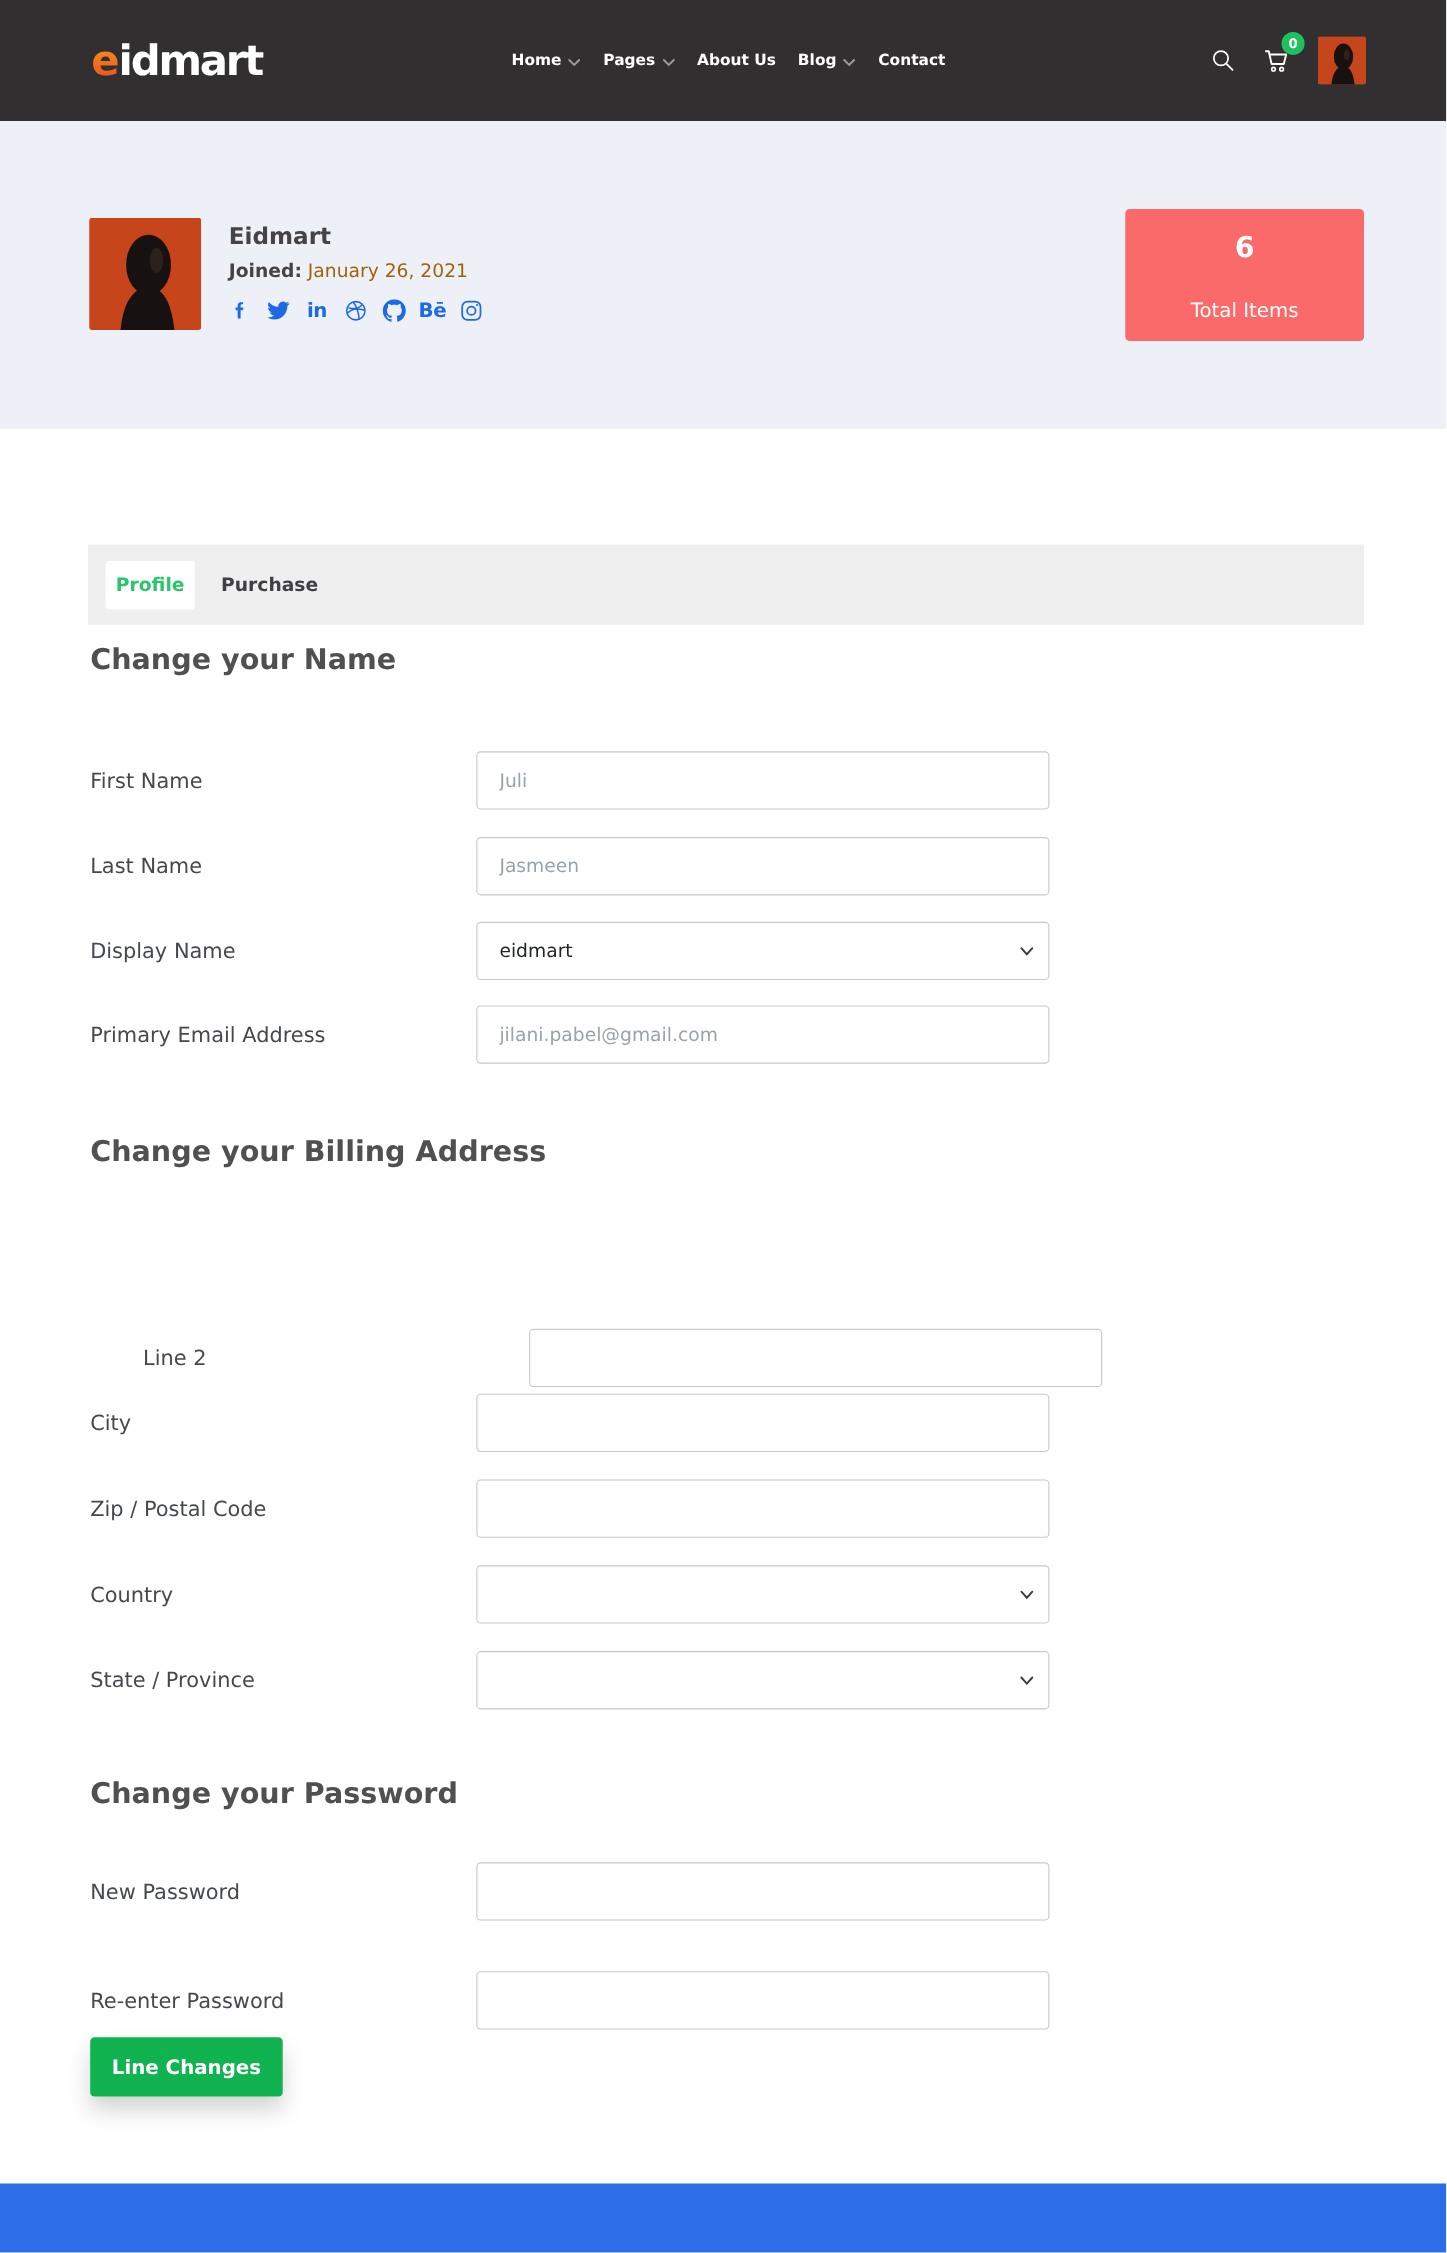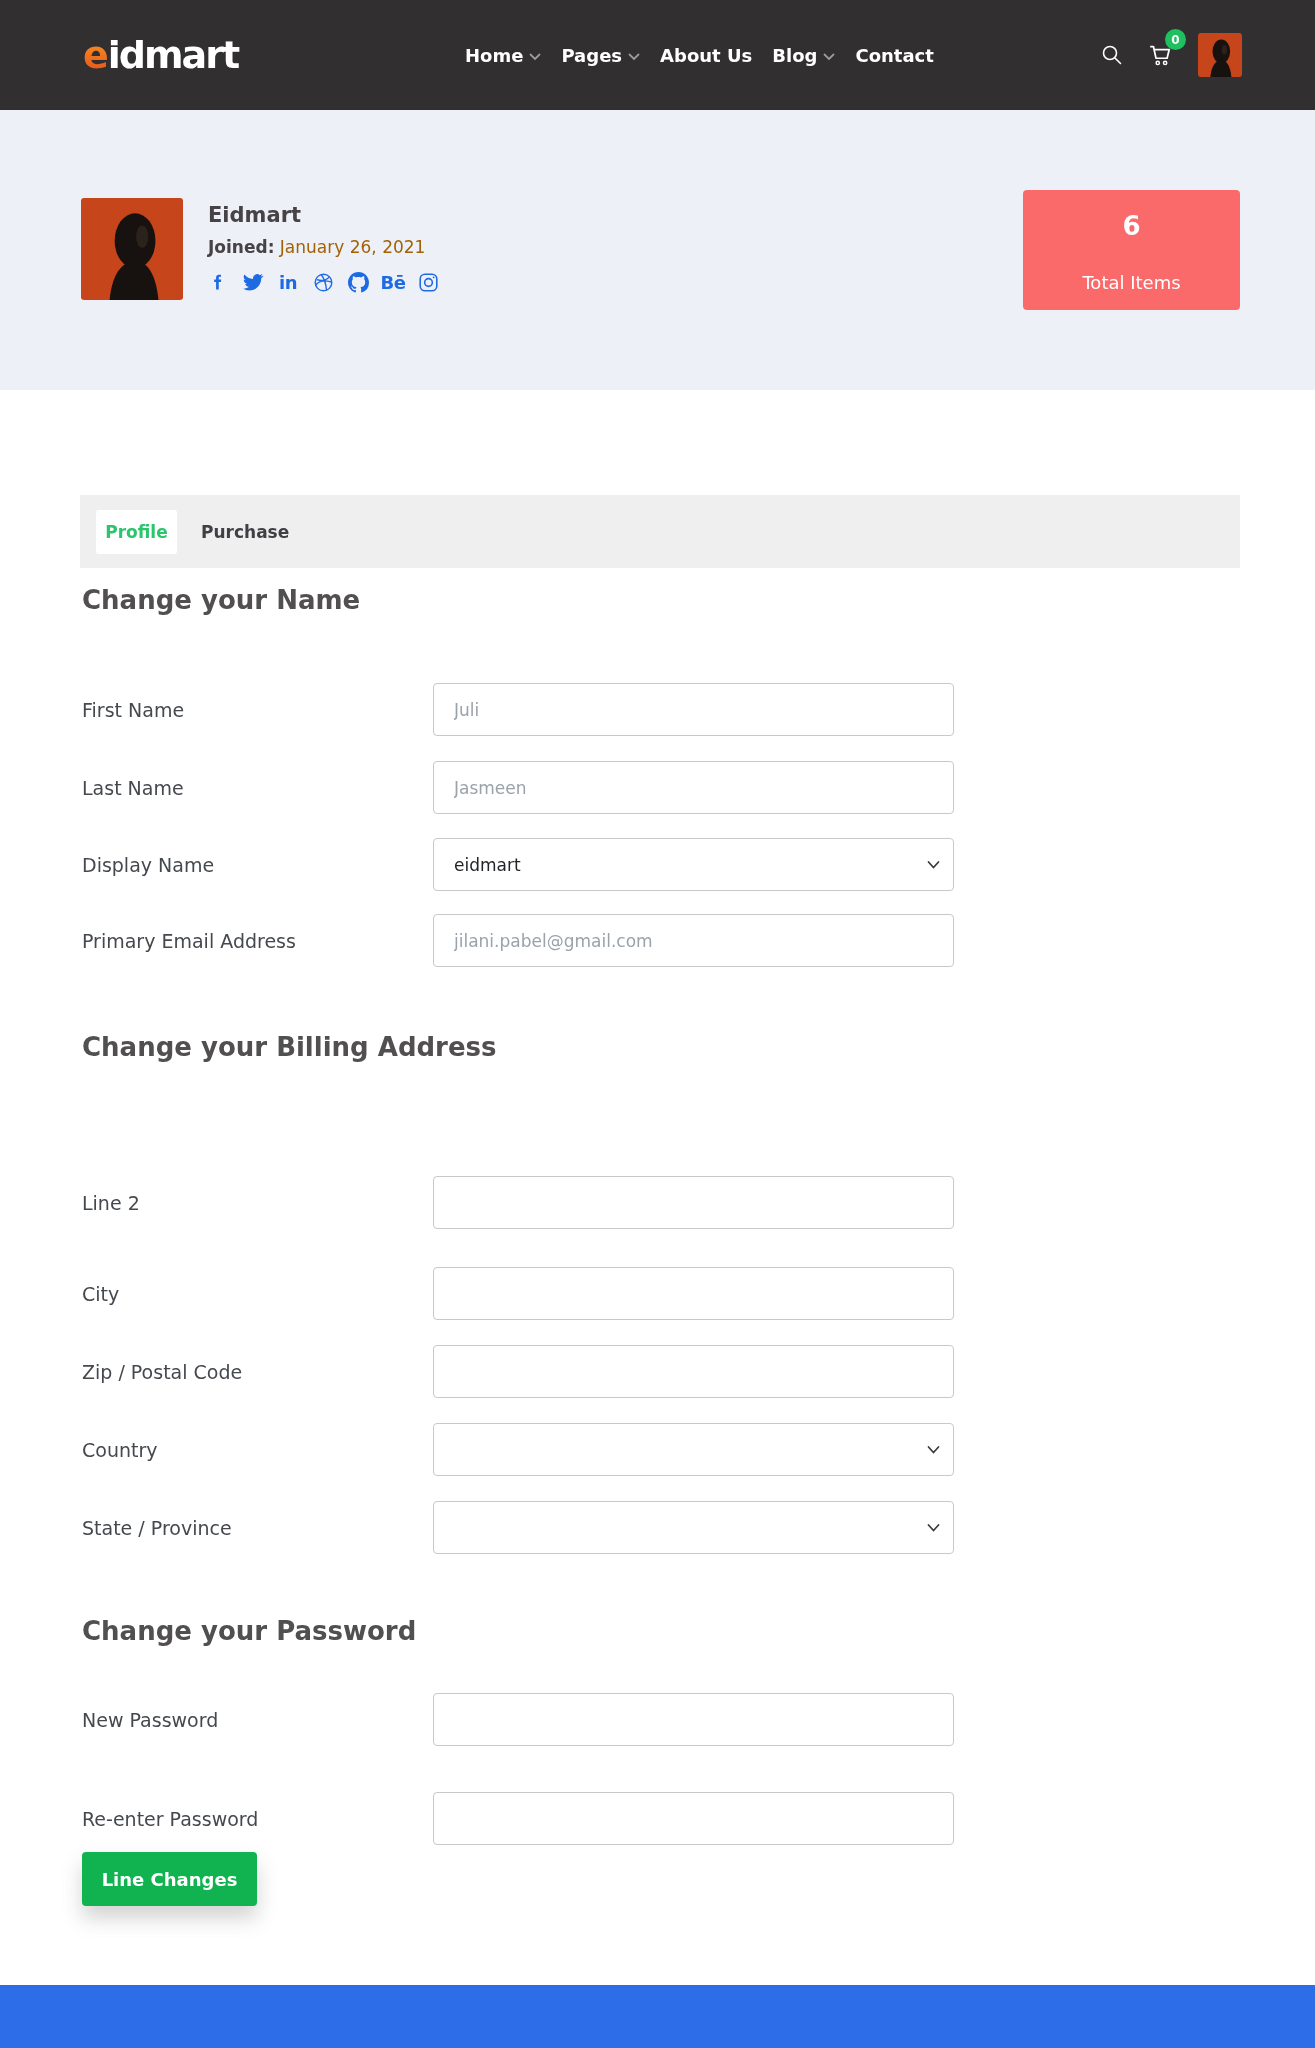--- a/index.html
+++ b/index.html
@@ -5,21 +5,21 @@
   * { margin:0; padding:0; box-sizing:border-box; }
   body { background:#fff; font-family:"DejaVu Sans","Liberation Sans",sans-serif; }
   .page { position:relative; width:1315px; height:2048px; background:#ffffff; overflow:hidden; }
 
   
   .navbar { position:absolute; top:0; left:0; width:1315px; height:110px; background:#312f30; }
   .logo { position:absolute; left:83px; top:50%; transform:translateY(-50%); font-size:38px; font-weight:bold; letter-spacing:-2px; cursor:pointer; }
   .logo .logo-e { background:linear-gradient(180deg,#f7a021 0%,#e8491c 100%); -webkit-background-clip:text; background-clip:text; color:transparent; font-weight:800; padding-right:1px; }
   .logo .logo-rest { color:#ffffff; }
   .nav-menu { position:absolute; left:465px; top:0; height:110px; display:flex; align-items:center; gap:20px; }
-  .nav-item { display:flex; align-items:center; gap:6px; color:#ffffff; font-size:18px; font-weight:600; cursor:pointer; white-space:nowrap; }
+  .nav-item { display:flex; align-items:center; gap:6px; color:#ffffff; font-size:14px; font-weight:600; cursor:pointer; white-space:nowrap; }
   .nav-chevron { display:inline-flex; margin-top:3px; }
   .nav-actions { position:absolute; right:73px; top:0; height:110px; display:flex; align-items:center; gap:24px; }
   .icon-btn { position:relative; display:flex; align-items:center; justify-content:center; cursor:pointer; }
   .cart-badge { position:absolute; top:-13px; right:-12px; width:21px; height:21px; border-radius:50%; background:#1ec05f; color:#fff; font-size:12px; font-weight:bold; display:flex; align-items:center; justify-content:center; }
   .nav-avatar { width:44px; height:44px; border-radius:3px; overflow:hidden; cursor:pointer; }
   .portrait { display:block; width:100%; height:100%; }
 
   
   .hero { position:absolute; top:110px; left:0; width:1315px; height:280px; background:#edf1f7; }
   .hero-avatar { position:absolute; left:81px; top:88px; width:102px; height:102px; border-radius:3px; overflow:hidden; }
@@ -202,21 +202,21 @@
       </span>
     </div>
   </div>
   <div class="form-row" style="top:914px;">
     <div class="form-label">Primary Email Address</div>
     <input class="form-input" type="text" placeholder="jilani.pabel@gmail.com" style="">
   </div>
 
   <div class="section-heading" style="top:1032px;">Change your Billing Address</div>
 
-  <div class="form-row" style="top:1176px;">
+  <div class="form-row" style="top:1208px;margin-left:48px;">
     <div class="form-label">Line 2</div>
     <input class="form-input" type="text" style="">
   </div>
   <div class="form-row" style="top:1267px;">
     <div class="form-label">City</div>
     <input class="form-input" type="text" style="">
   </div>
   <div class="form-row" style="top:1345px;">
     <div class="form-label">Zip / Postal Code</div>
     <input class="form-input" type="text" style="">

